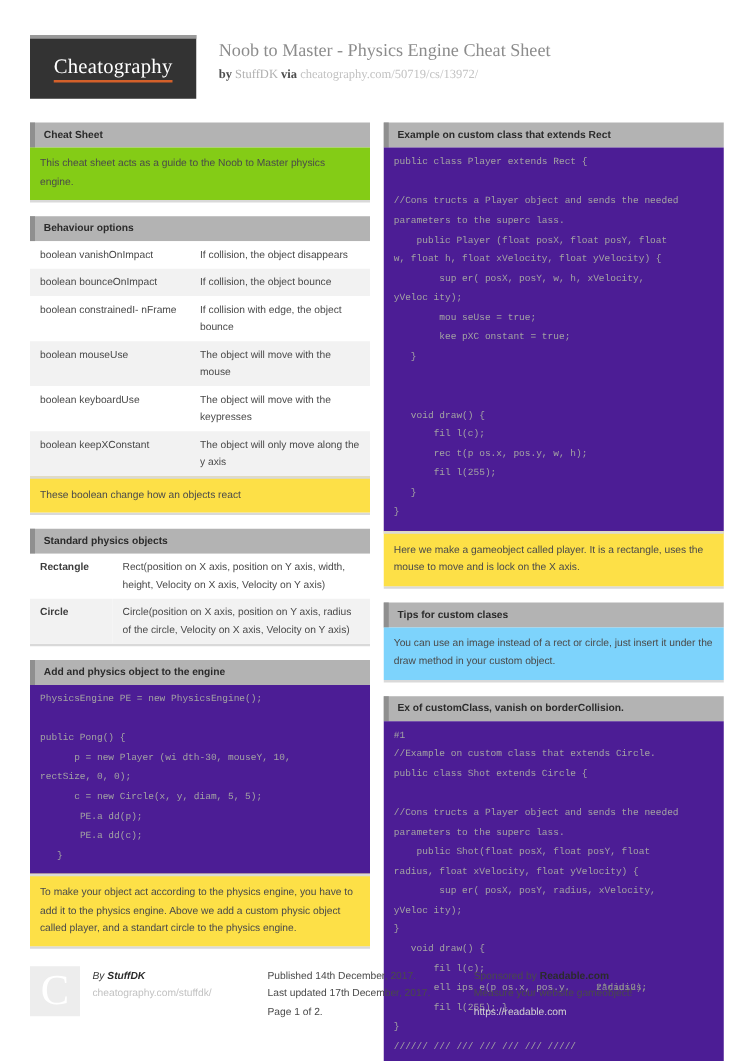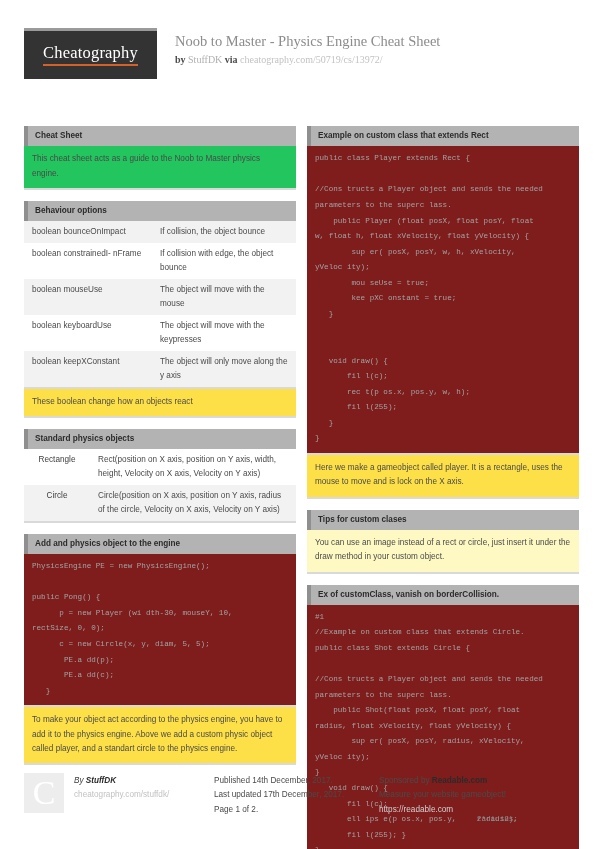--- a/index.html
+++ b/index.html
@@ -70,21 +70,20 @@
   .columns {
     display: flex;
     gap: 11px;
     padding: 0 24px;
     margin-top: 12px;
     align-items: flex-start;
   }
   .col {
     width: 272px;
     flex: 0 0 272px;
-    margin-top: 28px;
   }
 
   
   .card {
     margin-bottom: 11px;
     background: #ffffff;
     border-bottom: 2px solid #d9d9d9;
   }
   .card-header {
     background: #b3b3b3;
@@ -95,23 +94,23 @@
     padding: 5px 7px 5px 7px;
     line-height: 1.25;
   }
 
   
   .card-body {
     font-size: 8.2px;
     line-height: 1.75;
     color: #4a4a4a;
     padding: 6px 8px 7px 8px;
-    background: #22c55e;
-  }
-  .card-body.shaded { background: #fef9c3; }
+    background: #84cc16;
+  }
+  .card-body.shaded { background: #7dd3fc; }
 
   
   .card-note {
     font-size: 8.2px;
     line-height: 1.75;
     color: #4a4a4a;
     padding: 6px 8px 7px 8px;
     background: #fde047;
     border-top: 2px solid #d9d9d9;
   }
@@ -121,25 +120,25 @@
   .kv-table tr { background: #ffffff; }
   .kv-table tr.alt { background: #f2f2f2; }
   .kv-table td {
     font-size: 8.2px;
     line-height: 1.7;
     color: #4a4a4a;
     padding: 4px 8px 4px 8px;
     vertical-align: top;
   }
   .kv-table td.k { width: 112px; }
-  .kv-table td.k-narrow { width: 50px; font-weight: normal; color: #3d3d3d; text-align: center; }
+  .kv-table td.k-narrow { width: 50px; font-weight: bold; color: #3d3d3d; }
 
   
   .code-block {
-    background: #7f1d1d;
+    background: #4c1d95;
     font-family: "Liberation Mono", monospace;
     font-size: 7.6px;
     line-height: 2.05;
     color: #a3a3a3;
     padding: 5px 8px 6px 8px;
     white-space: pre-wrap;
     word-break: break-word;
   }
   .code-block .overlap {
     position: relative;
@@ -214,20 +213,24 @@
 
     <div class="card">
       <div class="card-header">Cheat Sheet</div>
       <div class="card-body">This cheat sheet acts as a guide to the Noob to Master physics engine.</div>
     </div>
 
     <div class="card">
       <div class="card-header">Behaviour options</div>
       <table class="kv-table">
         <tbody>
+            <tr>
+          <td class="k">boolean vanishOnImpact</td>
+          <td>If collision, the object disappears</td>
+        </tr>
         <tr class="alt">
           <td class="k">boolean bounceOnImpact</td>
           <td>If collision, the object bounce</td>
         </tr>
         <tr>
           <td class="k">boolean constrainedI-
 nFrame</td>
           <td>If collision with edge, the object bounce</td>
         </tr>
         <tr class="alt">

